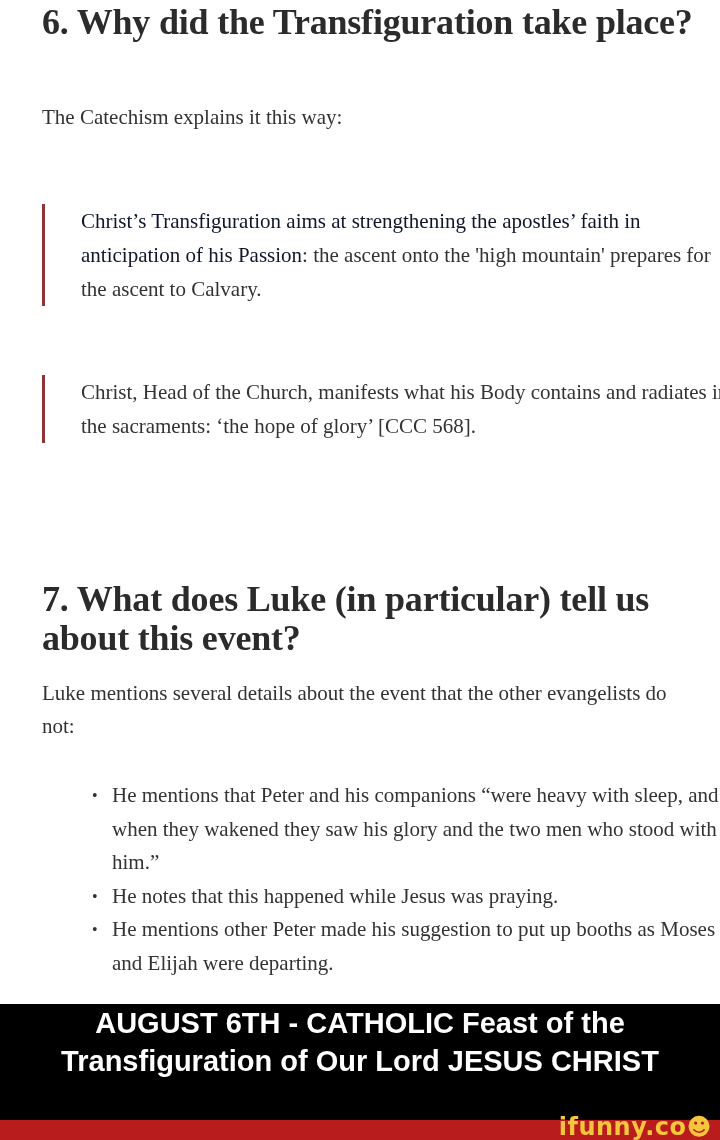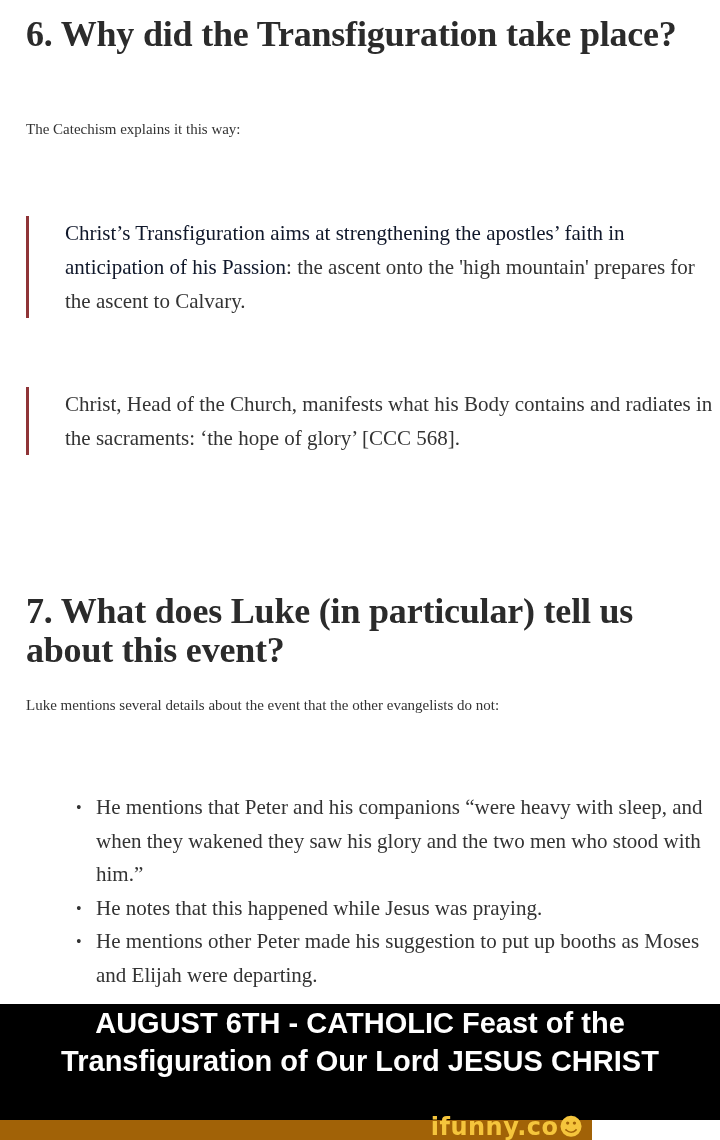--- a/index.html
+++ b/index.html
@@ -2,32 +2,32 @@
 <html><head>
 <meta charset="utf-8">
 <style>
   html, body { margin: 0; padding: 0; }
   body {
     width: 720px; height: 1140px; overflow: hidden;
     background: #ffffff; color: #333333;
     font-family: "DejaVu Serif", "Liberation Serif", serif;
     position: relative;
   }
-  .article { position: absolute; left: 0; top: 0; width: 648px; height: 1004px; margin-top: 12px; }
+  .article { position: absolute; left: 16px; top: 0; width: 648px; height: 1004px; }
   h2 {
     margin: 0; font-weight: bold; color: #2b2b2b;
     font-family: "Liberation Serif", "DejaVu Serif", serif;
     font-size: 36px; line-height: 39px; letter-spacing: -0.2px;
   }
   .h6 { position: absolute; left: 26px; top: 3px; width: 680px; }
   .h7 { position: absolute; left: 26px; top: 580px; width: 680px; }
   .p {
     position: absolute; left: 26px;
     font-family: "Liberation Serif", "DejaVu Serif", serif;
-    font-size: 15px; line-height: 33px; color: #333;
+    font-size: 21px; line-height: 33px; color: #333;
   }
   .p1 { top: 101px; }
   .p2 { top: 677px; width: 640px; }
   .quote {
     position: absolute; left: 26px; width: 660px;
     border-left: 3px solid #8f3437;
     padding-left: 36px;
     font-family: "Liberation Serif", "DejaVu Serif", serif;
     font-size: 21px; line-height: 34px; color: #333;
   }
@@ -46,22 +46,22 @@
   }
   .caption {
     position: absolute; left: 0; top: 1004px; width: 720px; height: 116px;
     background: #000000; color: #ffffff;
     display: flex; align-items: flex-start; justify-content: center; text-align: center;
     font-family: "Liberation Sans", "DejaVu Sans", sans-serif;
     font-weight: bold; font-size: 29px; line-height: 38px;
   }
   .caption span { display: block; width: 680px; }
   .footer {
-    position: absolute; left: 0; top: 1120px; width: 592px; height: 20px;
-    background: #a16207;
+    position: absolute; left: 0; top: 1120px; width: 720px; height: 20px;
+    background: #b91c1c;
   }
   .watermark {
     position: absolute; right: 8px; top: -6px;
     font-family: "DejaVu Sans", "Liberation Sans", sans-serif;
     font-weight: bold; font-size: 24px; line-height: 26px; color: #f5c53c;
     letter-spacing: 0.5px;
   }
 </style>
 </head>
 <body>

